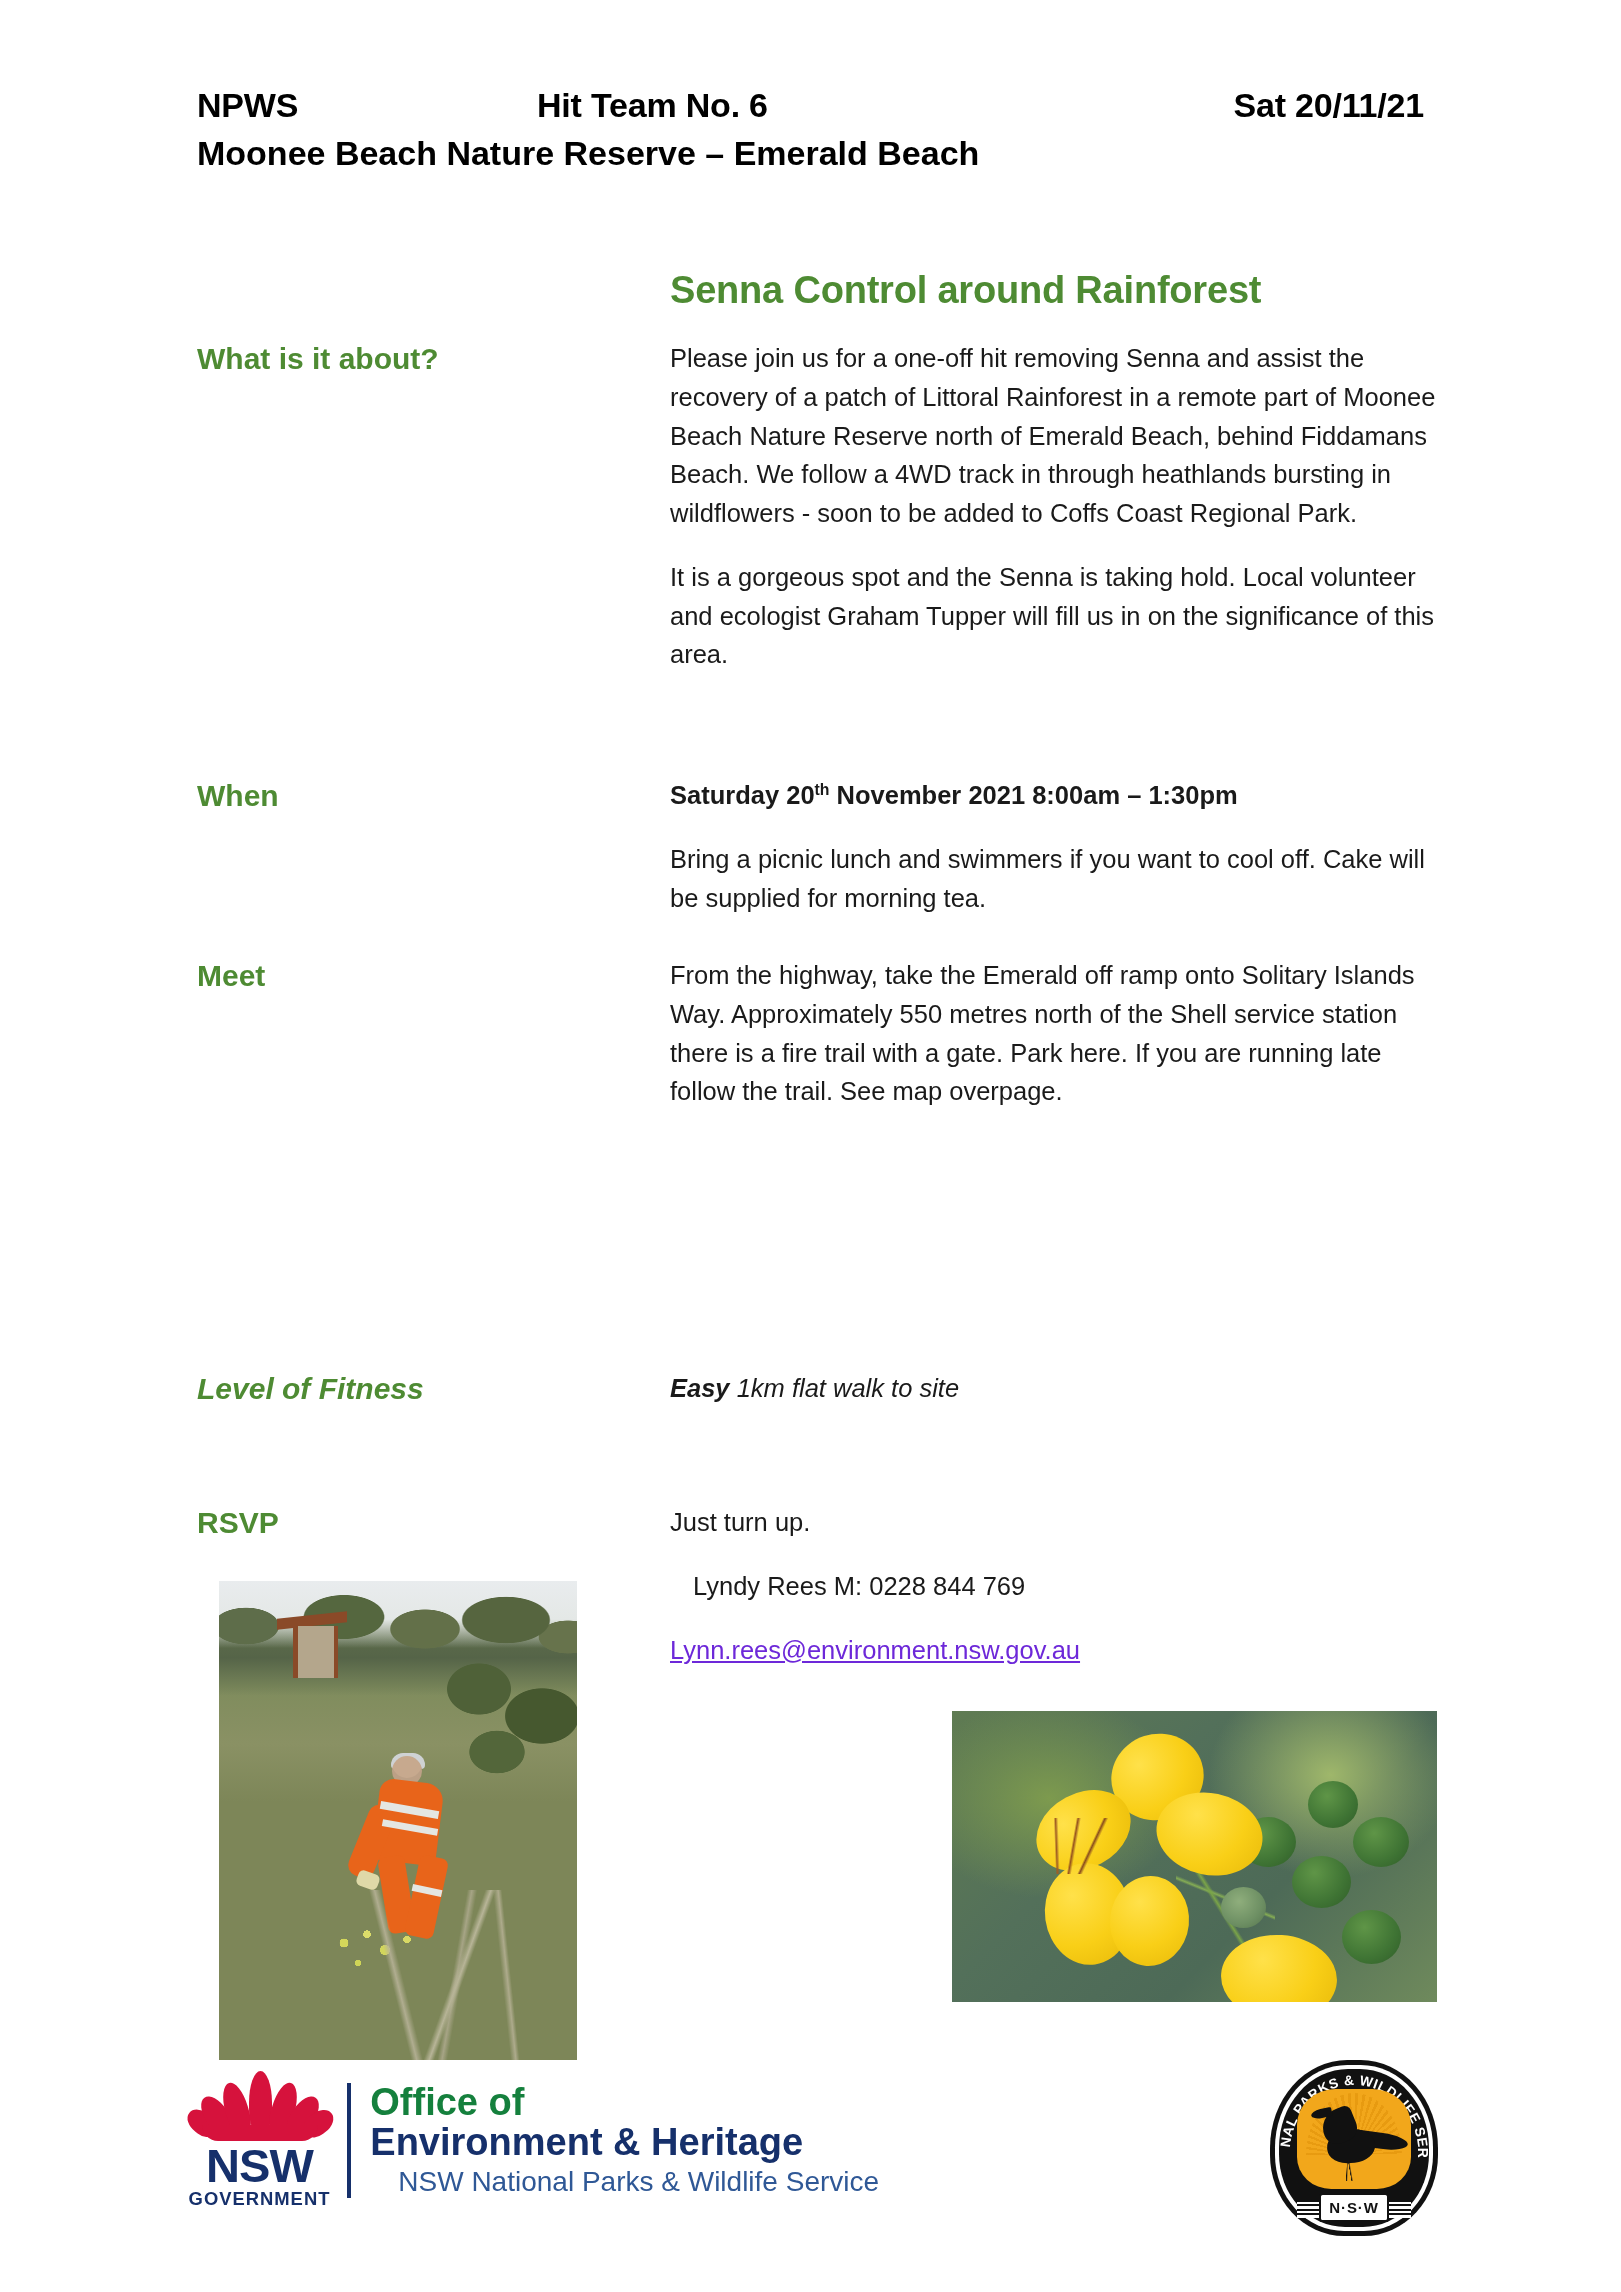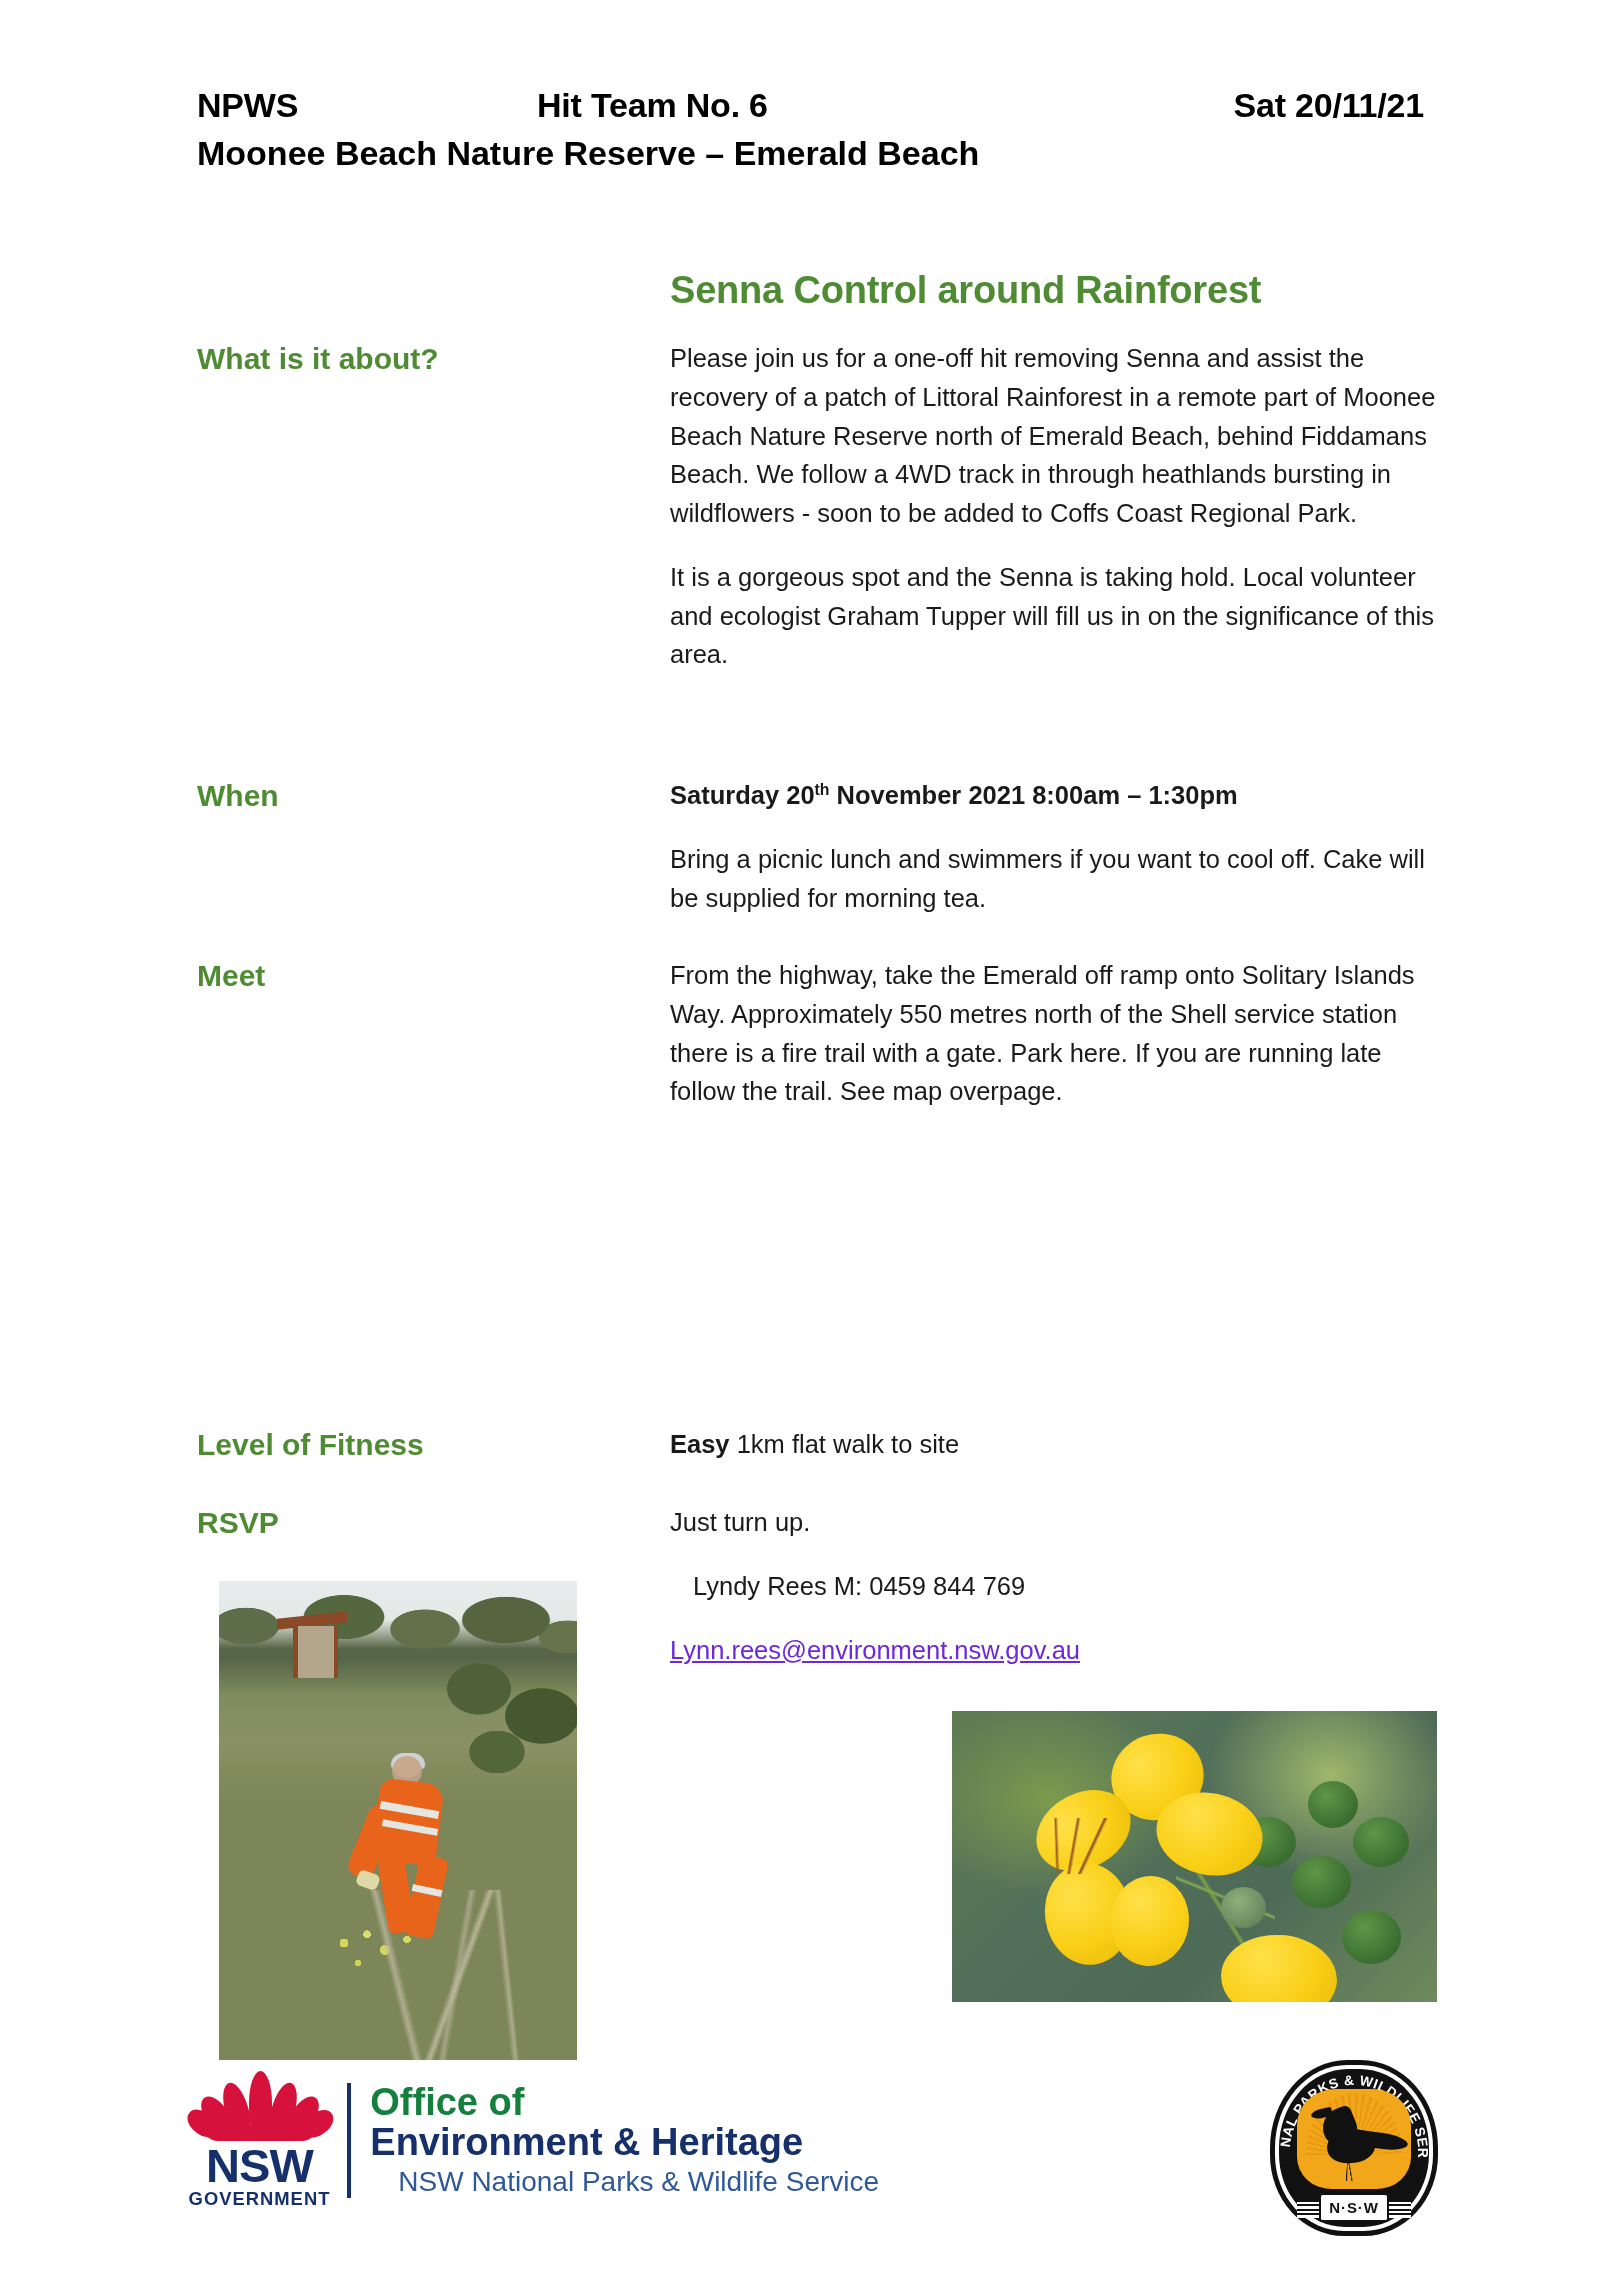--- a/index.html
+++ b/index.html
@@ -403,32 +403,32 @@
   </div>
 
   <div class="section" style="top:956px;">
     <div class="sec-label">Meet</div>
     <div class="sec-body">
       <p>From the highway, take the Emerald off ramp onto Solitary Islands Way. Approximately 550 metres north of the Shell service station there is a fire trail with a gate. Park here. If you are running late follow the trail. See map overpage.</p>
     </div>
   </div>
 
 
-  <div class="section" style="top:1425px;">
+  <div class="section" style="top:1369px;font-style:italic;">
     <div class="sec-label">Level of Fitness</div>
     <div class="sec-body">
       <p><span class="bold">Easy</span><span> 1km flat walk to site</span></p>
     </div>
   </div>
 
   <div class="section" style="top:1503px;">
     <div class="sec-label">RSVP</div>
     <div class="sec-body">
       <p>Just turn up.</p>
-      <p class="indent-1">Lyndy Rees M: 0459 844 769</p>
+      <p class="indent-1">Lyndy Rees M: 0228 844 769</p>
       <p><a class="email-link" href="#">Lynn.rees@environment.nsw.gov.au</a></p>
     </div>
   </div>
 
   <div class="photo" id="photo-volunteer">
     <div class="treeline"></div>
     <div class="shelter">
       <div class="roof"></div>
       <div class="board"></div>
     </div>

